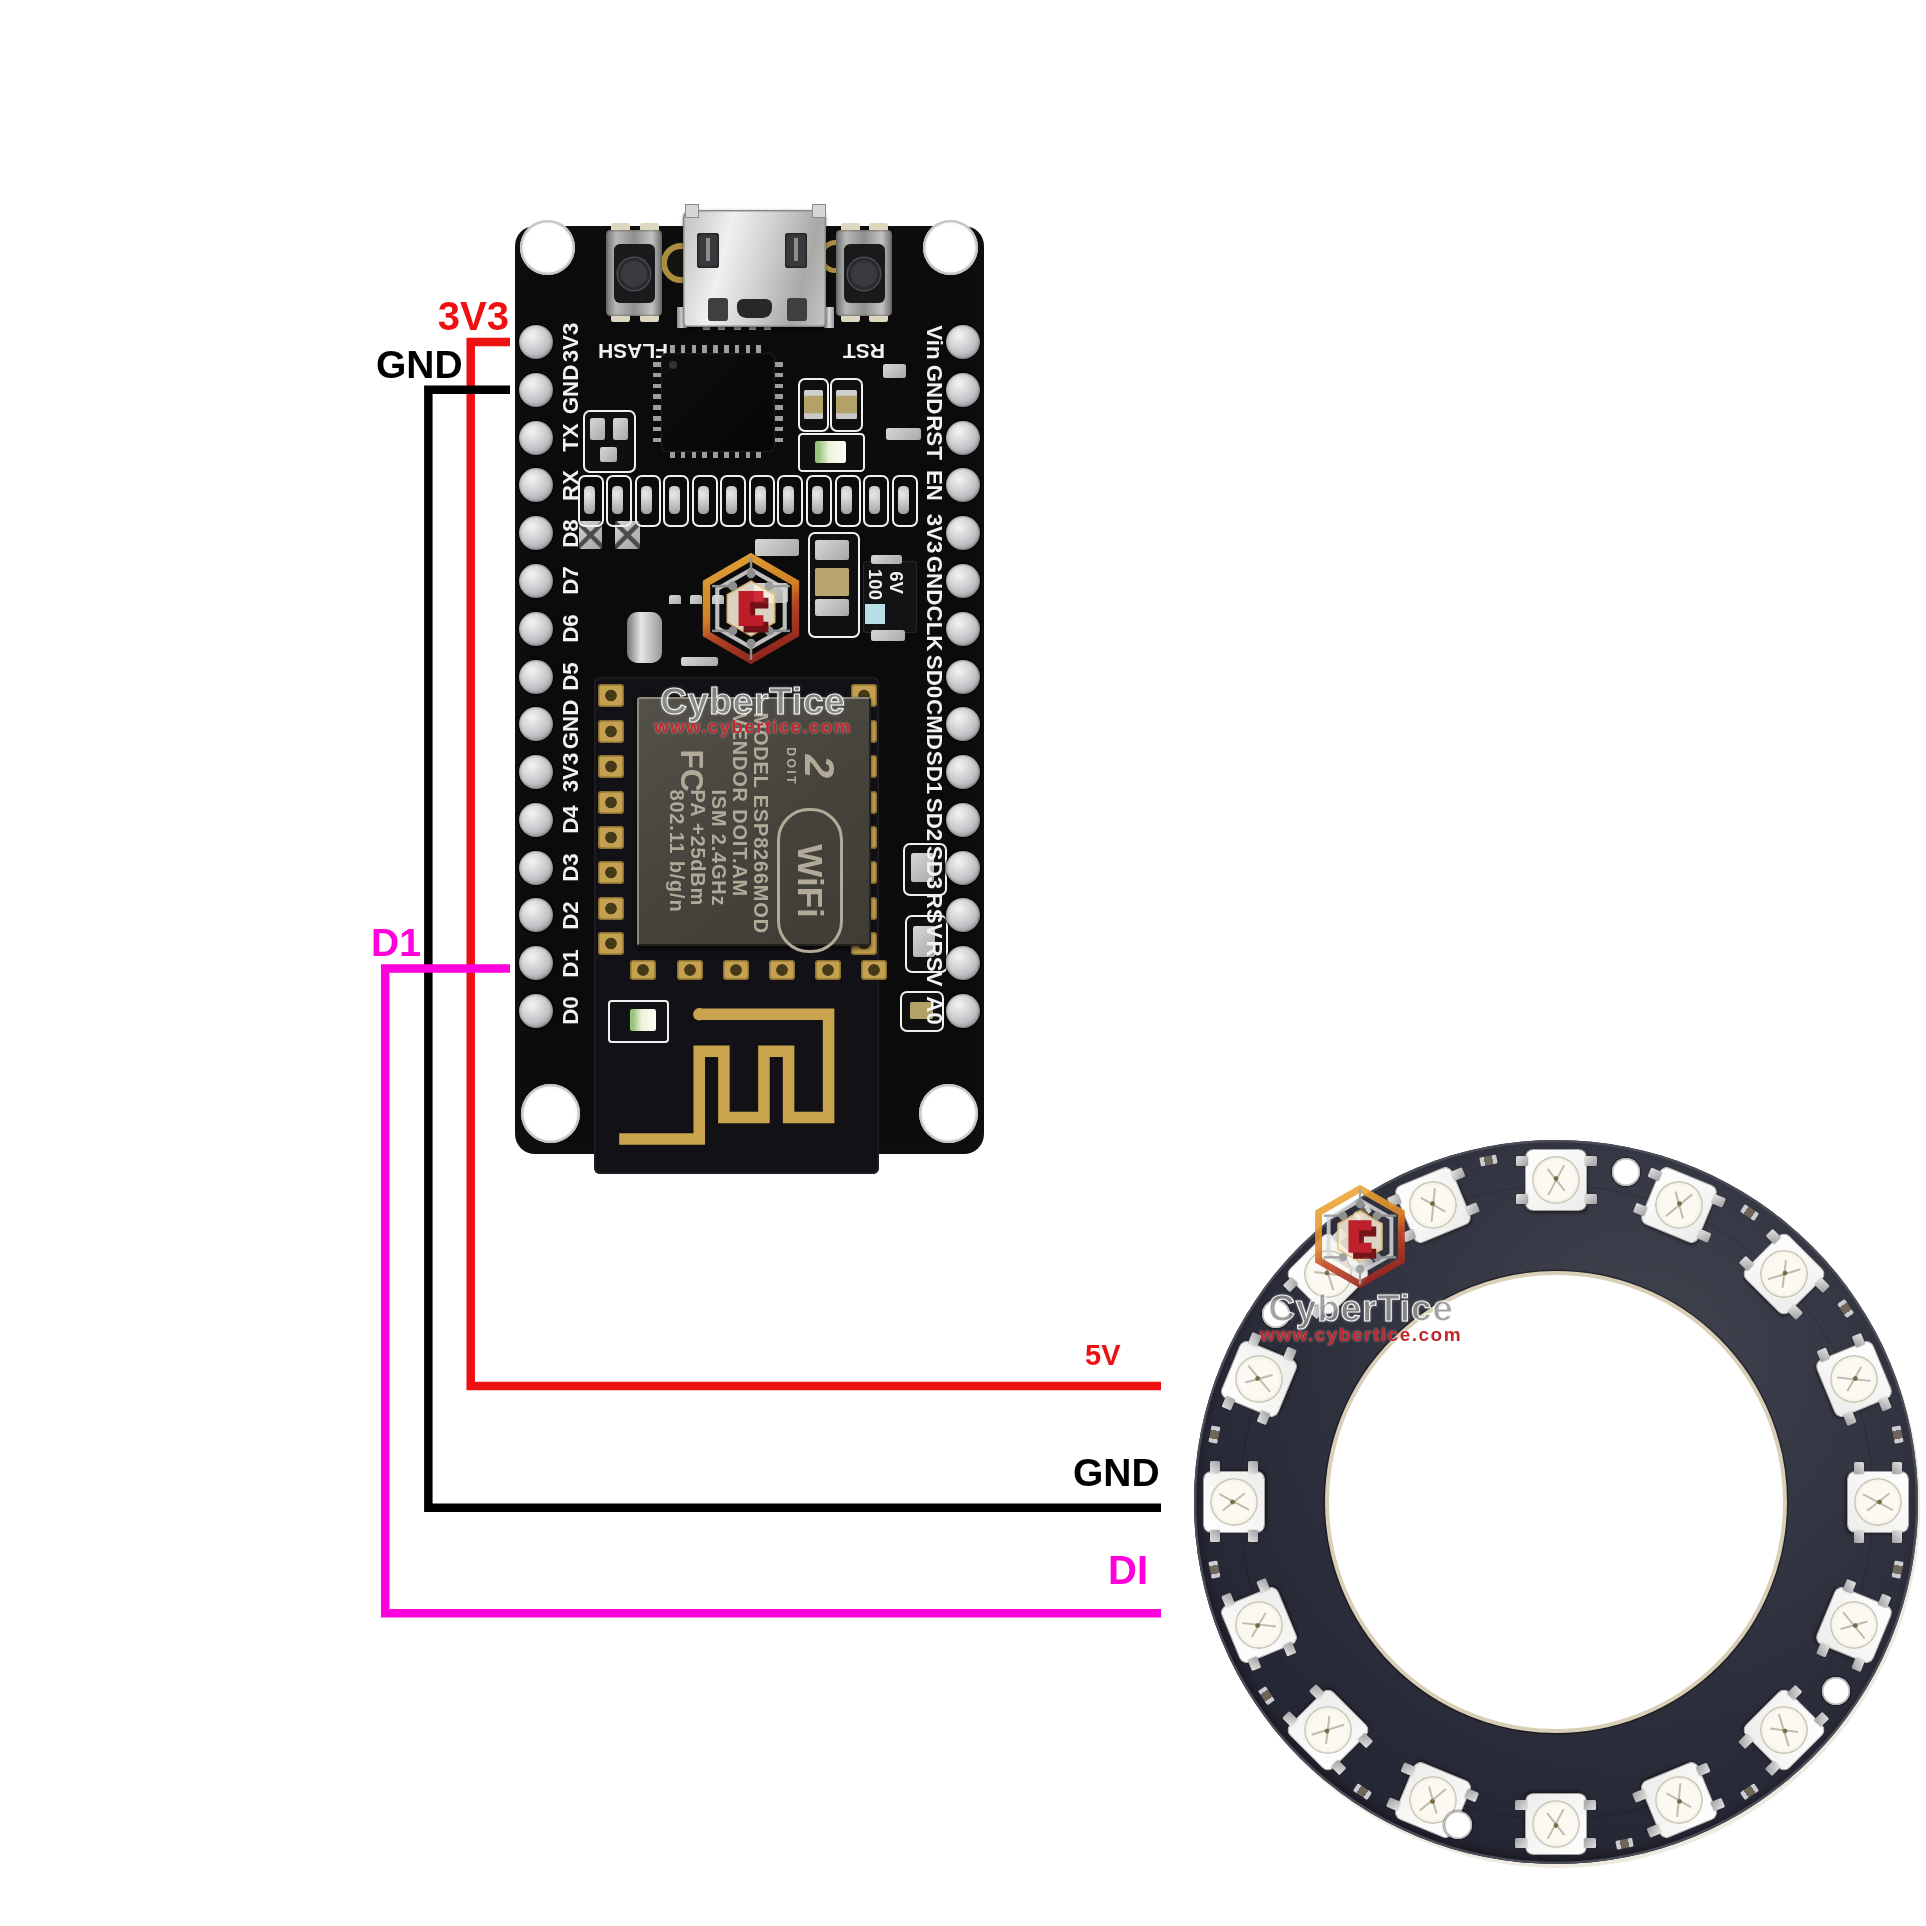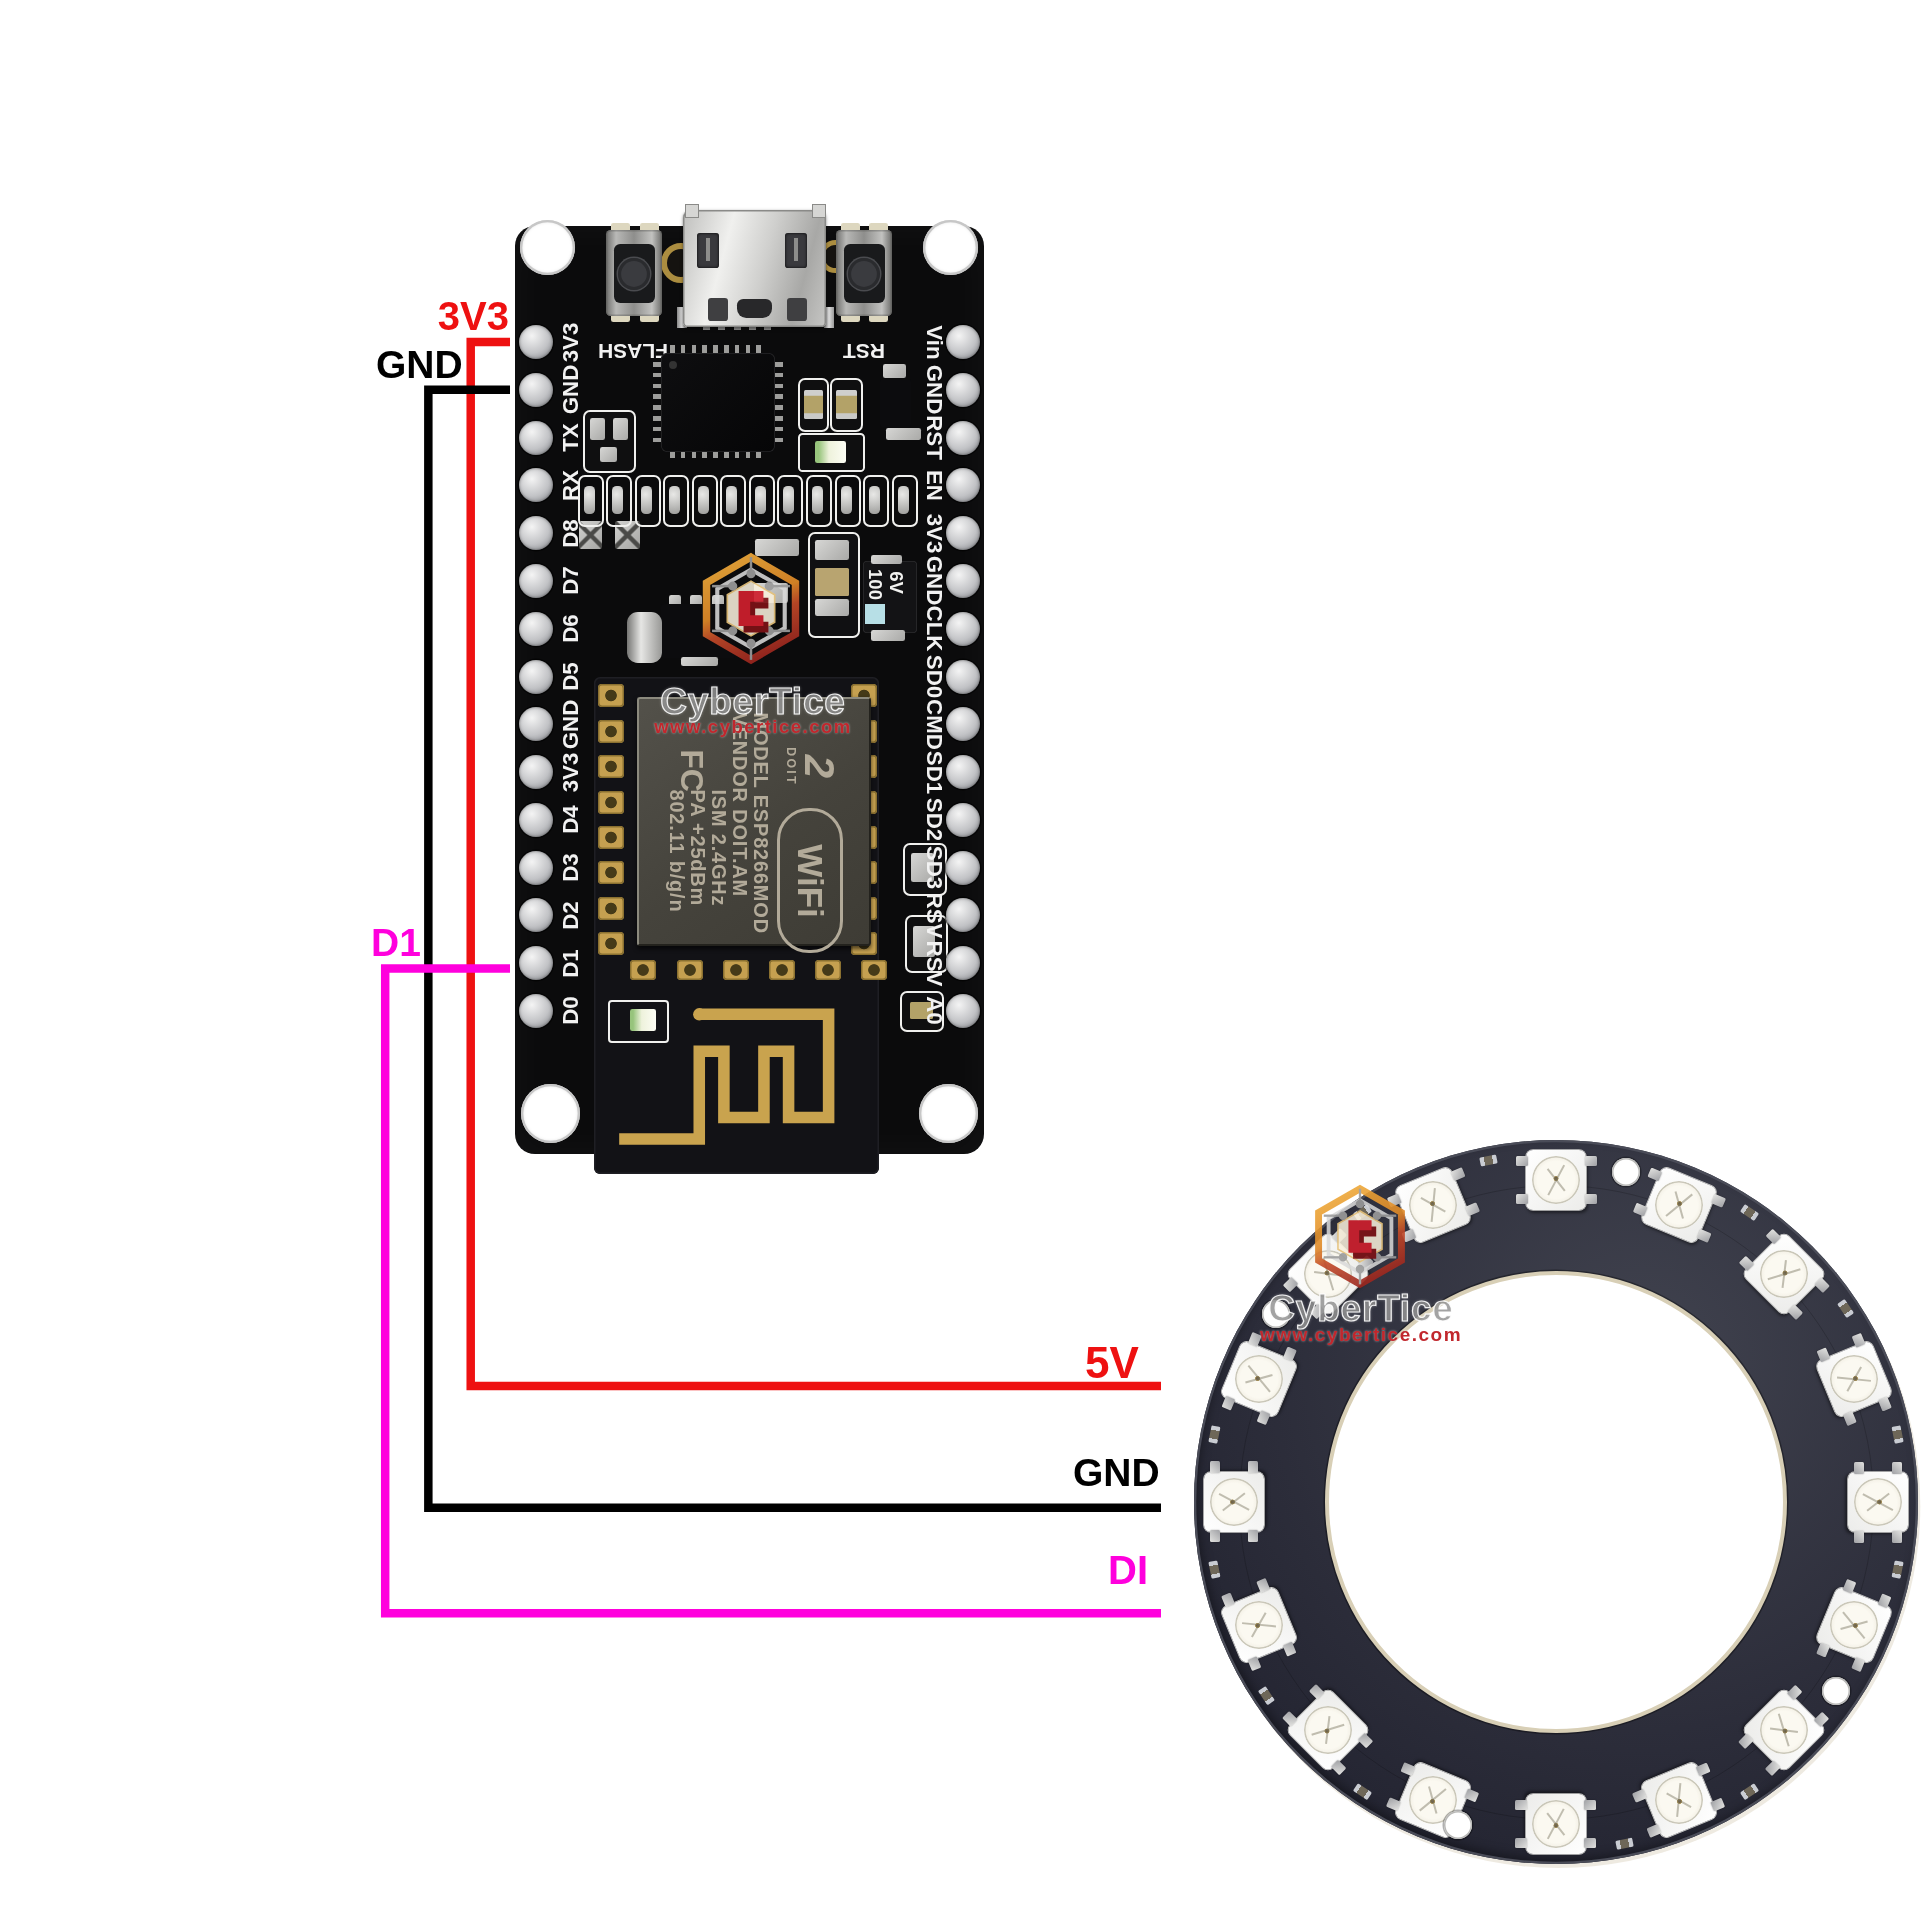--- a/index.html
+++ b/index.html
@@ -134,21 +134,21 @@
 
   <svg id="wires" width="1926" height="1926" viewBox="0 0 2500 2500">
     <path d="M 662 444 L 611 444 L 611 1799 L 1507 1799" fill="none" stroke-width="11" stroke="#ee1111"></path>
     <path d="M 662 506 L 556 506 L 556 1957 L 1507 1957" fill="none" stroke-width="11" stroke="#000000"></path>
     <path d="M 662 1257 L 500 1257 L 500 2094 L 1507 2094" fill="none" stroke-width="11" stroke="#ff00dd"></path>
   </svg>
 
   <div class="wire-label" style="left: 432px; top: 296px; width: 77px; text-align: right; font-size: 40px; color: rgb(238, 17, 17);">3V3</div>
   <div class="wire-label" style="left: 376px; top: 345px; font-size: 39px; color: rgb(0, 0, 0);">GND</div>
   <div class="wire-label" style="left: 371px; top: 923px; font-size: 39px; color: rgb(255, 0, 221);">D1</div>
-  <div class="wire-label" style="left: 1085px; top: 1341px; font-size: 44px; color: rgb(238, 17, 17);">5V</div>
+  <div class="wire-label" style="left: 1085px; top: 1341px; font-size: 29px; color: rgb(238, 17, 17);">5V</div>
   <div class="wire-label" style="left: 1073px; top: 1453px; font-size: 39px; color: rgb(0, 0, 0);">GND</div>
   <div class="wire-label" style="left: 1108px; top: 1550px; font-size: 40px; color: rgb(255, 0, 221);">DI</div>
 
   <div id="board"></div>
 
   <div class="mount-hole" style="left:520px;top:220px;width:55px;height:55px;"></div>
   <div class="mount-hole" style="left:923px;top:220px;width:55px;height:55px;"></div>
   <div class="mount-hole" style="left:521px;top:1084px;width:59px;height:59px;"></div>
   <div class="mount-hole" style="left:919px;top:1084px;width:59px;height:59px;"></div>
 

